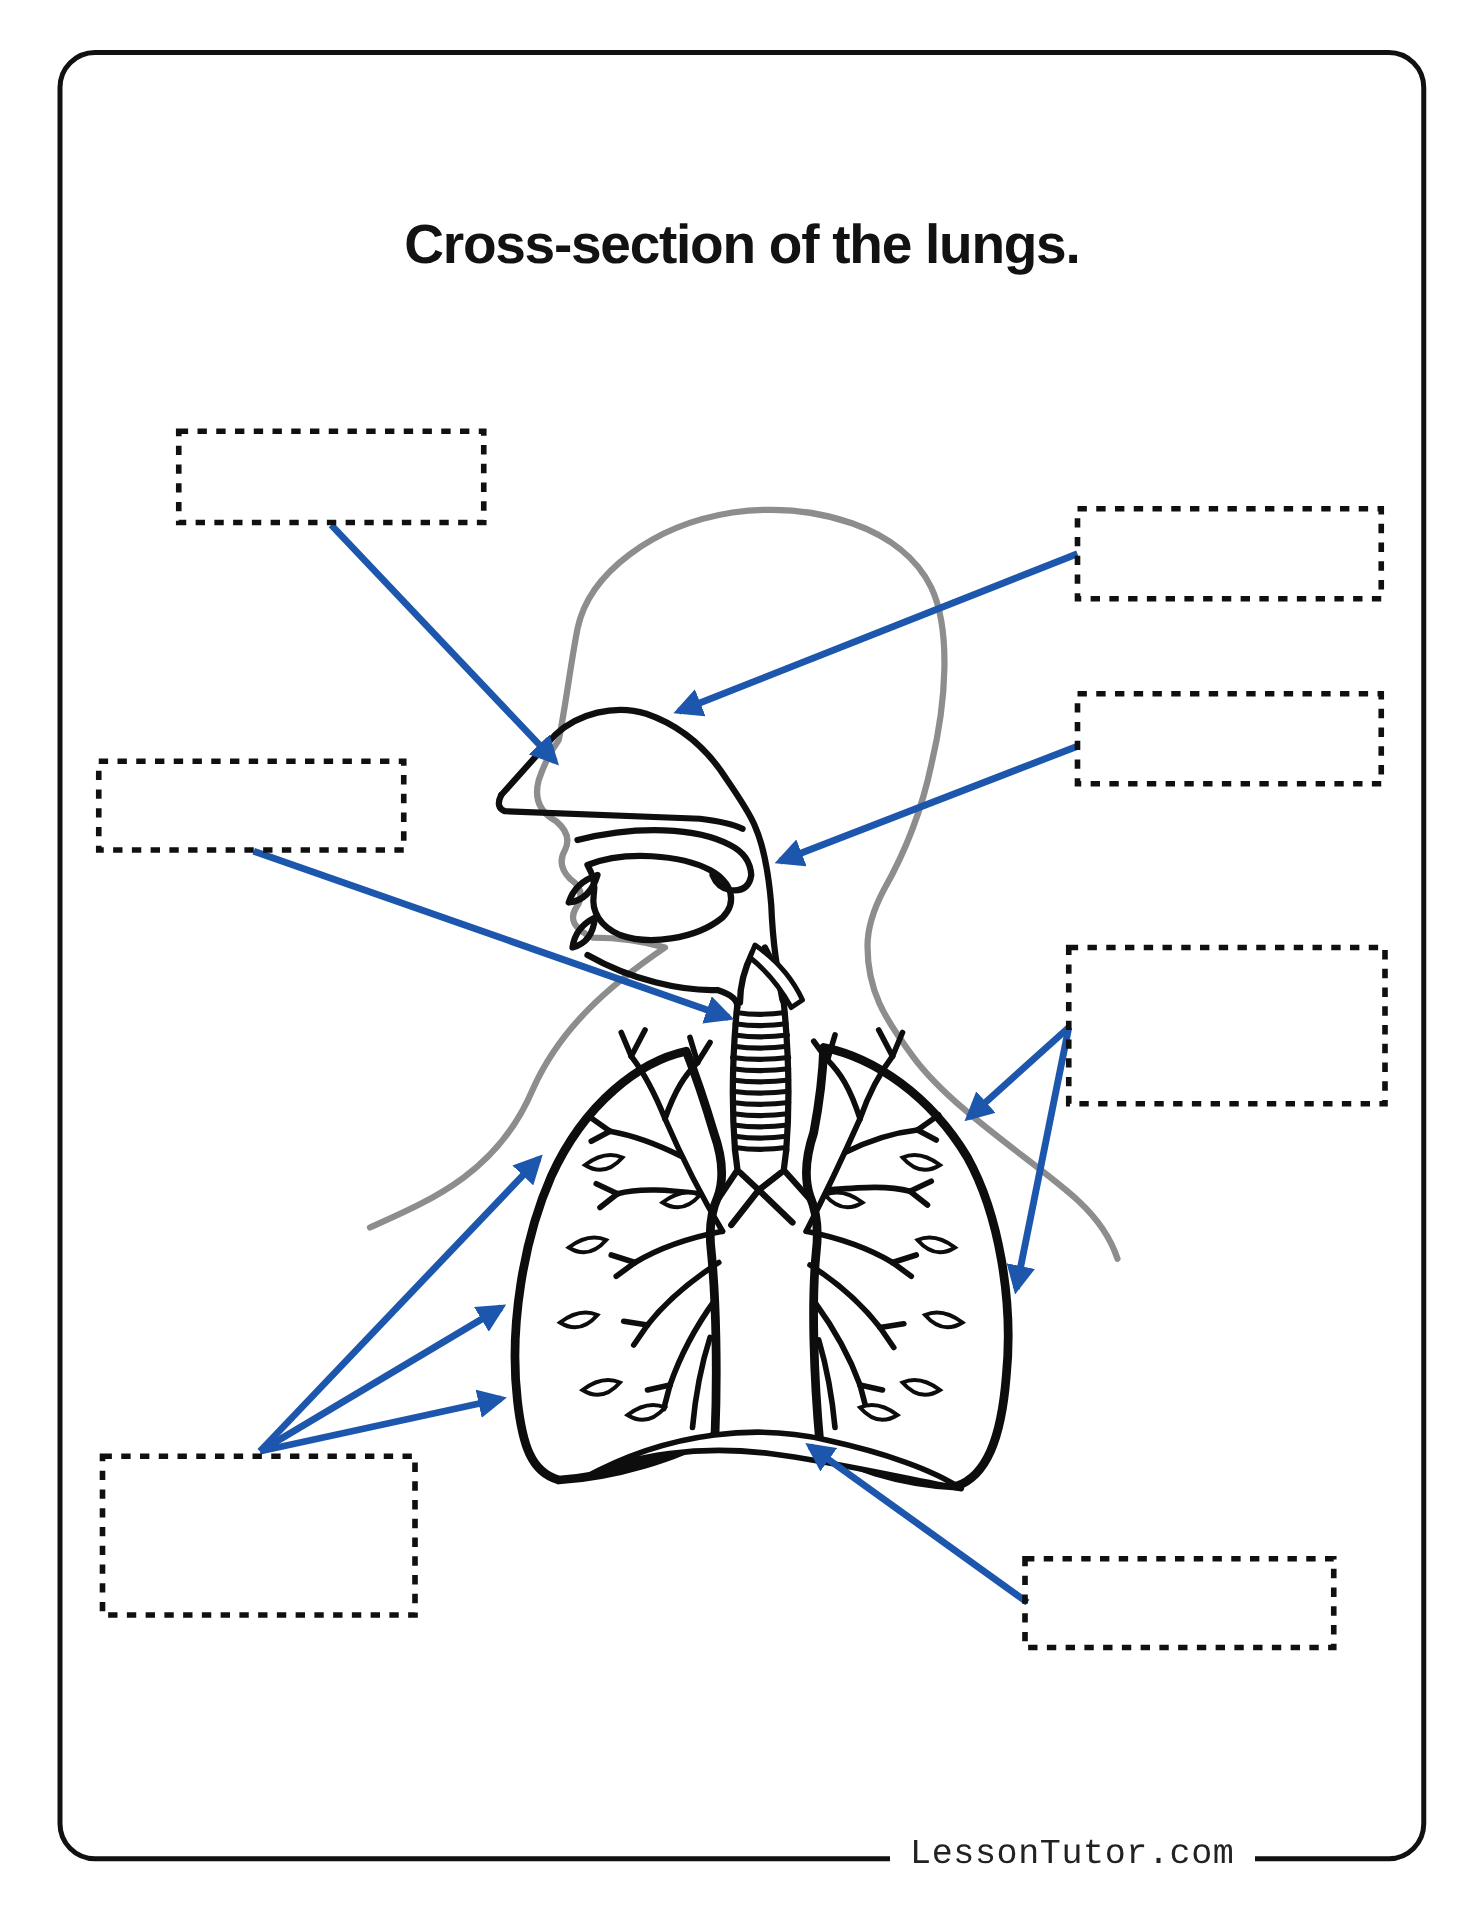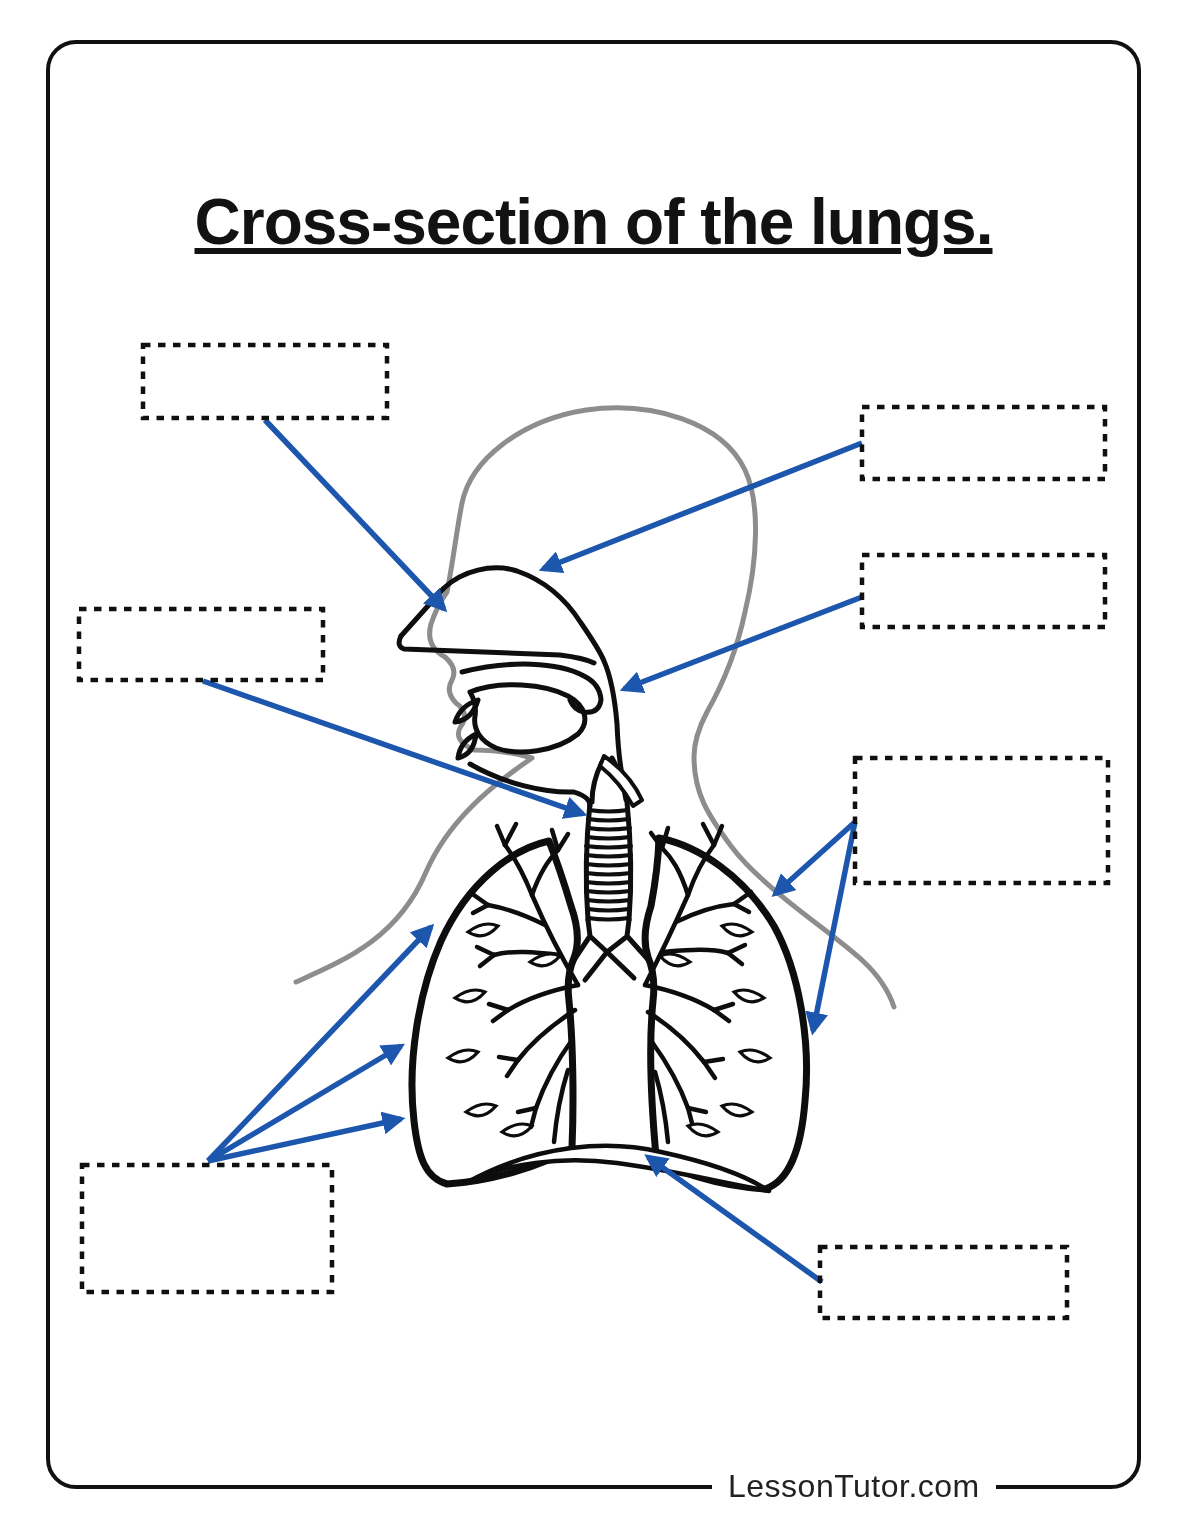--- a/index.html
+++ b/index.html
@@ -16,39 +16,39 @@
     width:1095px;height:1449px;
     box-sizing:border-box;
     border:4px solid #111;
     border-radius:30px;
     background:transparent;
   }
   .worksheet-title{
     position:absolute;
     left:0;right:0;top:142px;
     text-align:center;
-    font-size:64px;
+    font-size:44px;
     font-weight:900;
     letter-spacing:-1px;
     color:#121212;
-    text-decoration:underline;
   }
   .diagram-svg{
     position:absolute;left:0;top:0;
     width:1187px;height:1536px;
   }
   .footer-brand{
     position:absolute;
     left:712px;top:1468px;
     background:#ffffff;
     padding:0 16px;
-    font-size:32px;
+    font-size:28px;
     font-weight:400;
     color:#222;
     letter-spacing:0.5px;
+    font-family:Liberation Mono, monospace;
   }
 </style>
 </head>
 <body>
 
 <div class="page-frame"></div>
 
 <h1 class="worksheet-title">Cross-section of the lungs.</h1>
 
 <svg class="diagram-svg" viewBox="0 0 1187 1536" xmlns="http://www.w3.org/2000/svg">

